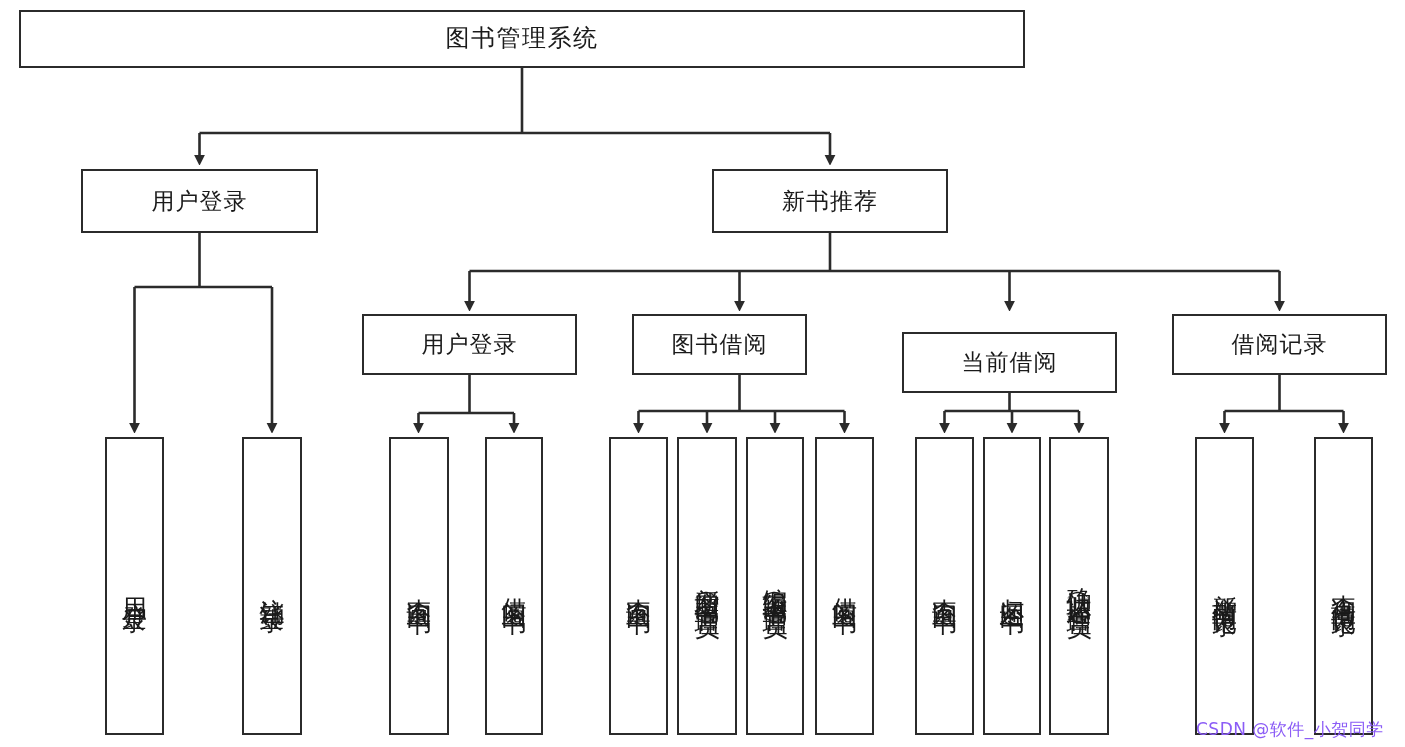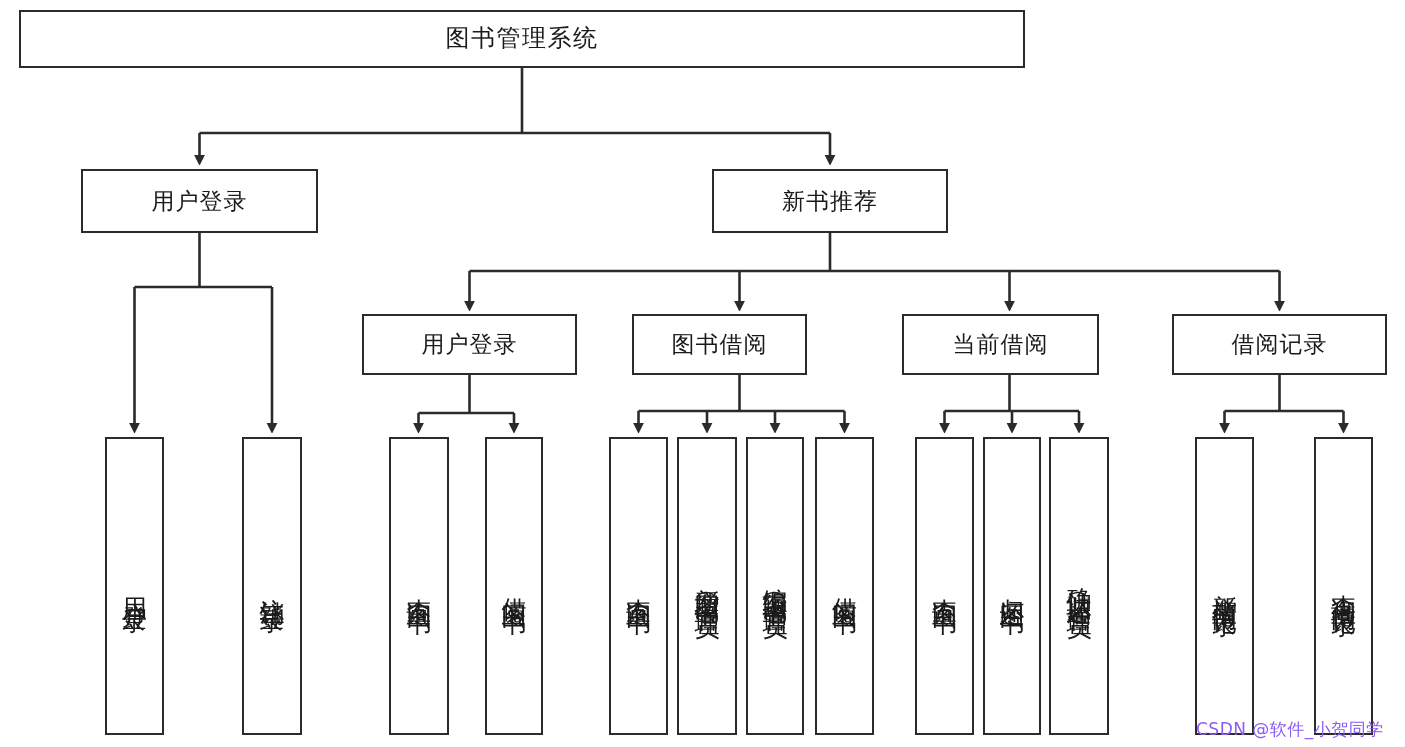--- a/index.html
+++ b/index.html
@@ -132,21 +132,21 @@
   <div class="node h-node" style="left:712px; top:169px; width:236px; height:64px;">
     <span class="node-label">新书推荐</span>
   </div>
 
   <div class="node h-node" style="left:362px; top:314px; width:215px; height:61px;">
     <span class="node-label">用户登录</span>
   </div>
   <div class="node h-node" style="left:632px; top:314px; width:175px; height:61px;">
     <span class="node-label">图书借阅</span>
   </div>
-  <div class="node h-node" style="left:902px; top:314px; width:197px; height:61px;">
+  <div class="node h-node" style="left:902px; top:332px; width:215px; height:61px;">
     <span class="node-label">当前借阅</span>
   </div>
   <div class="node h-node" style="left:1172px; top:314px; width:215px; height:61px;">
     <span class="node-label">借阅记录</span>
   </div>
 
   <div class="node v-node" style="left:105px; top:437px; width:59px; height:298px;">
     <span class="node-label">用户登录</span>
   </div>
   <div class="node v-node" style="left:242px; top:437px; width:60px; height:298px;">

